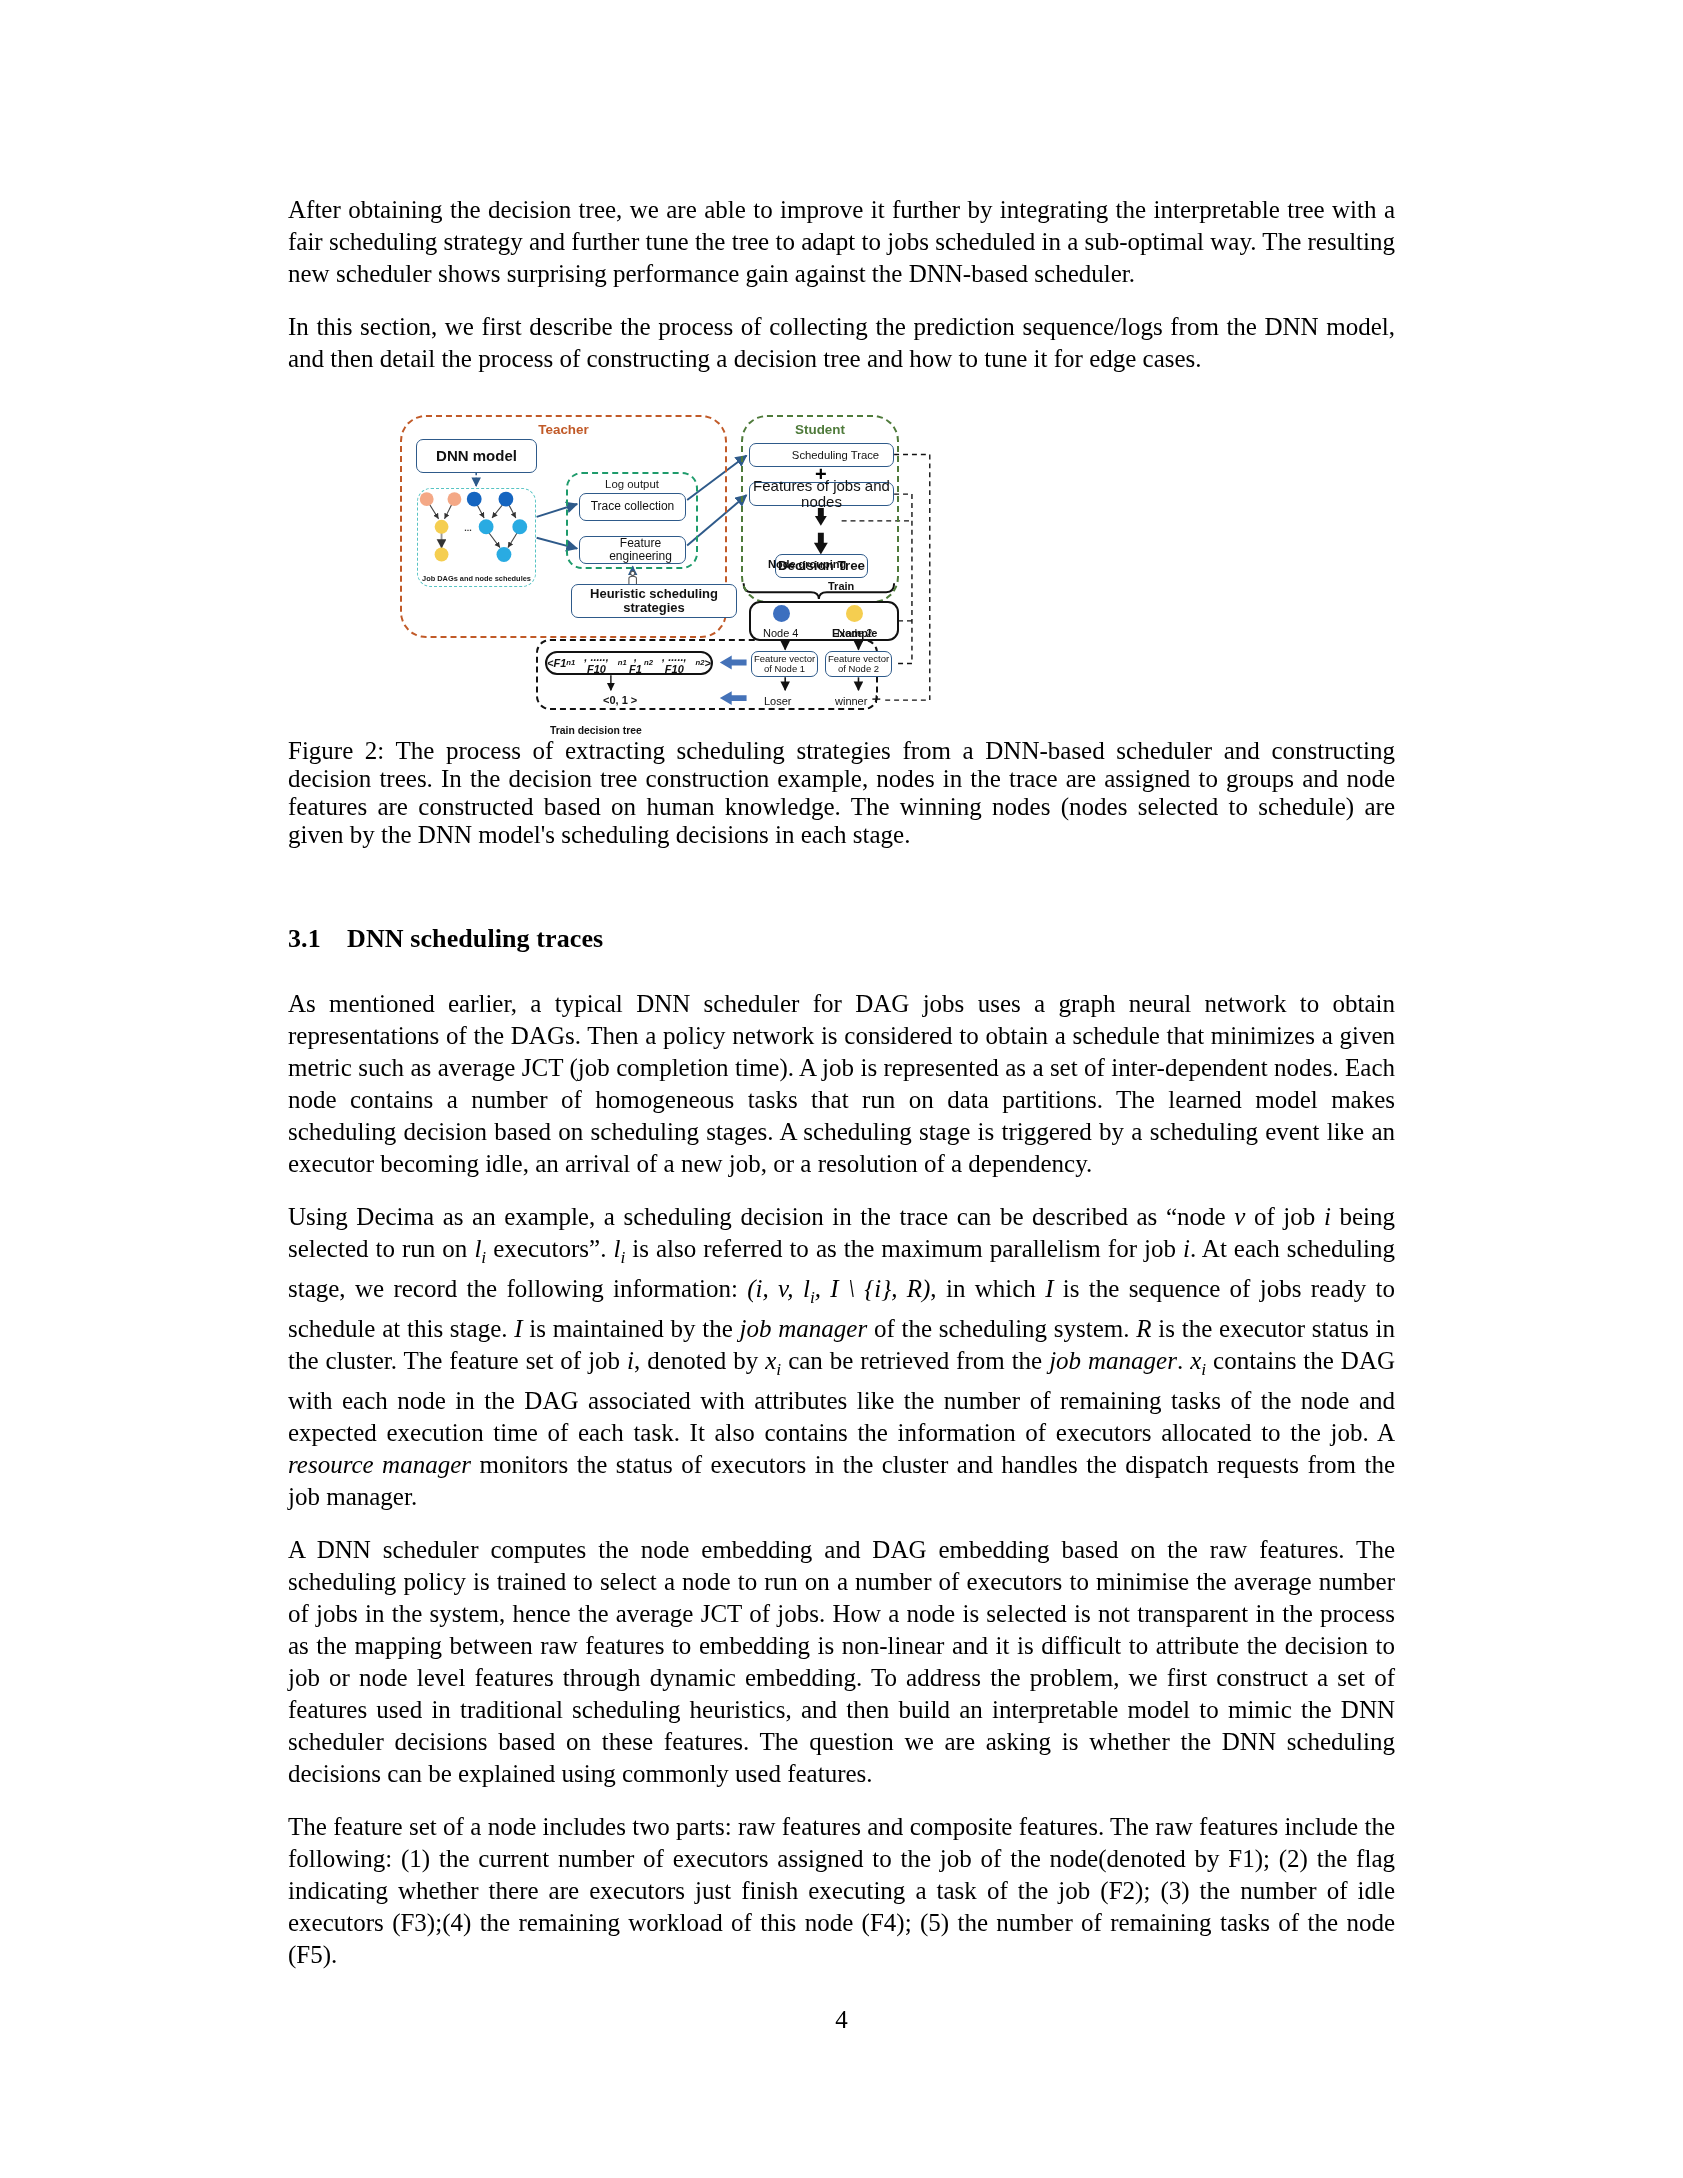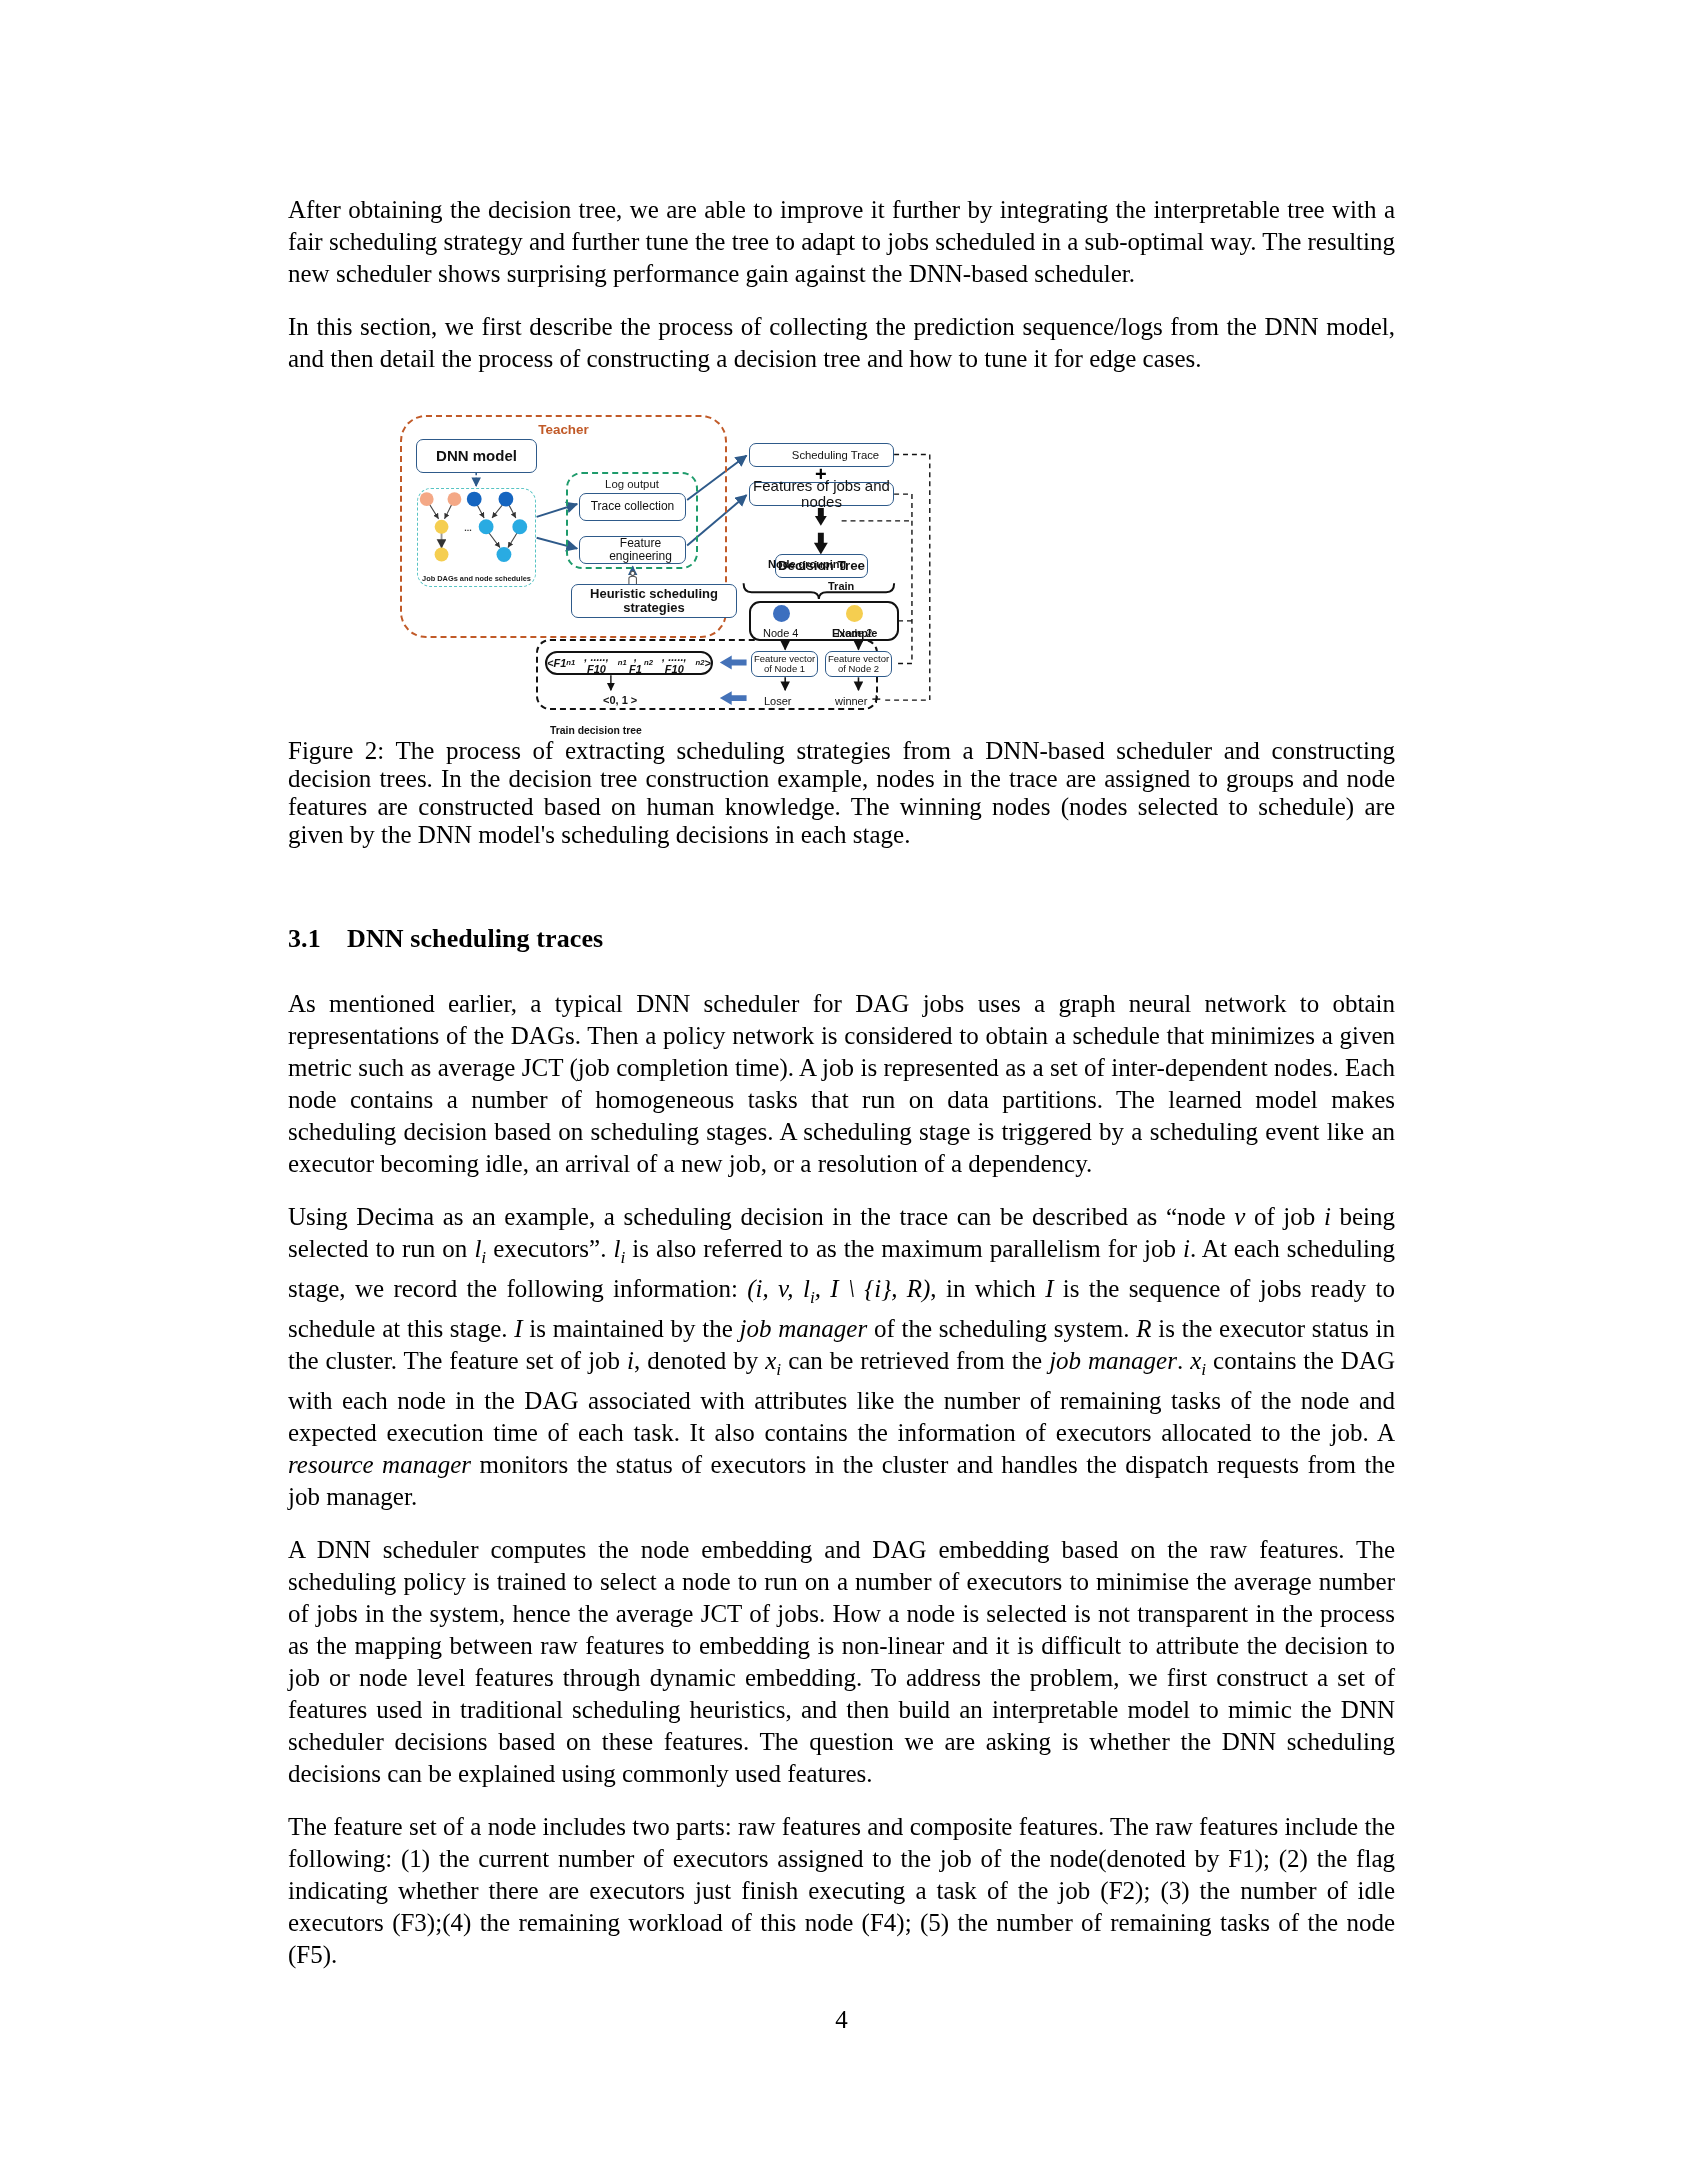--- a/index.html
+++ b/index.html
@@ -299,20 +299,23 @@
 
           <g fill="none" stroke="#555" stroke-width="1.1">
             <circle cx="240" cy="174" r="2.1" fill="#fff"></circle>
             <path d="M236.2,179.2 Q236.2,177 240,177 Q243.8,177 243.8,179.2 L243.8,186 L241.6,186 L241.6,191.5 L238.4,191.5 L238.4,186 L236.2,186 z" fill="#fff"></path>
           </g>
         </svg>
 
         <div class="dbox grp-teacher">
           <div class="grp-title teacher">Teacher</div>
         </div>
+        <div class="dbox grp-student">
+          <div class="grp-title student">Student</div>
+        </div>
         <div class="dbox grp-log">
           <div class="log-title">Log output</div>
         </div>
         <div class="dbox grp-dag">
           <div class="dag-label">Job DAGs and node schedules</div>
         </div>
         <div class="dbox grp-train"></div>
 
         <div class="nbox b-dnn bold">DNN model</div>
         <div class="nbox b-trace">Trace collection</div>

